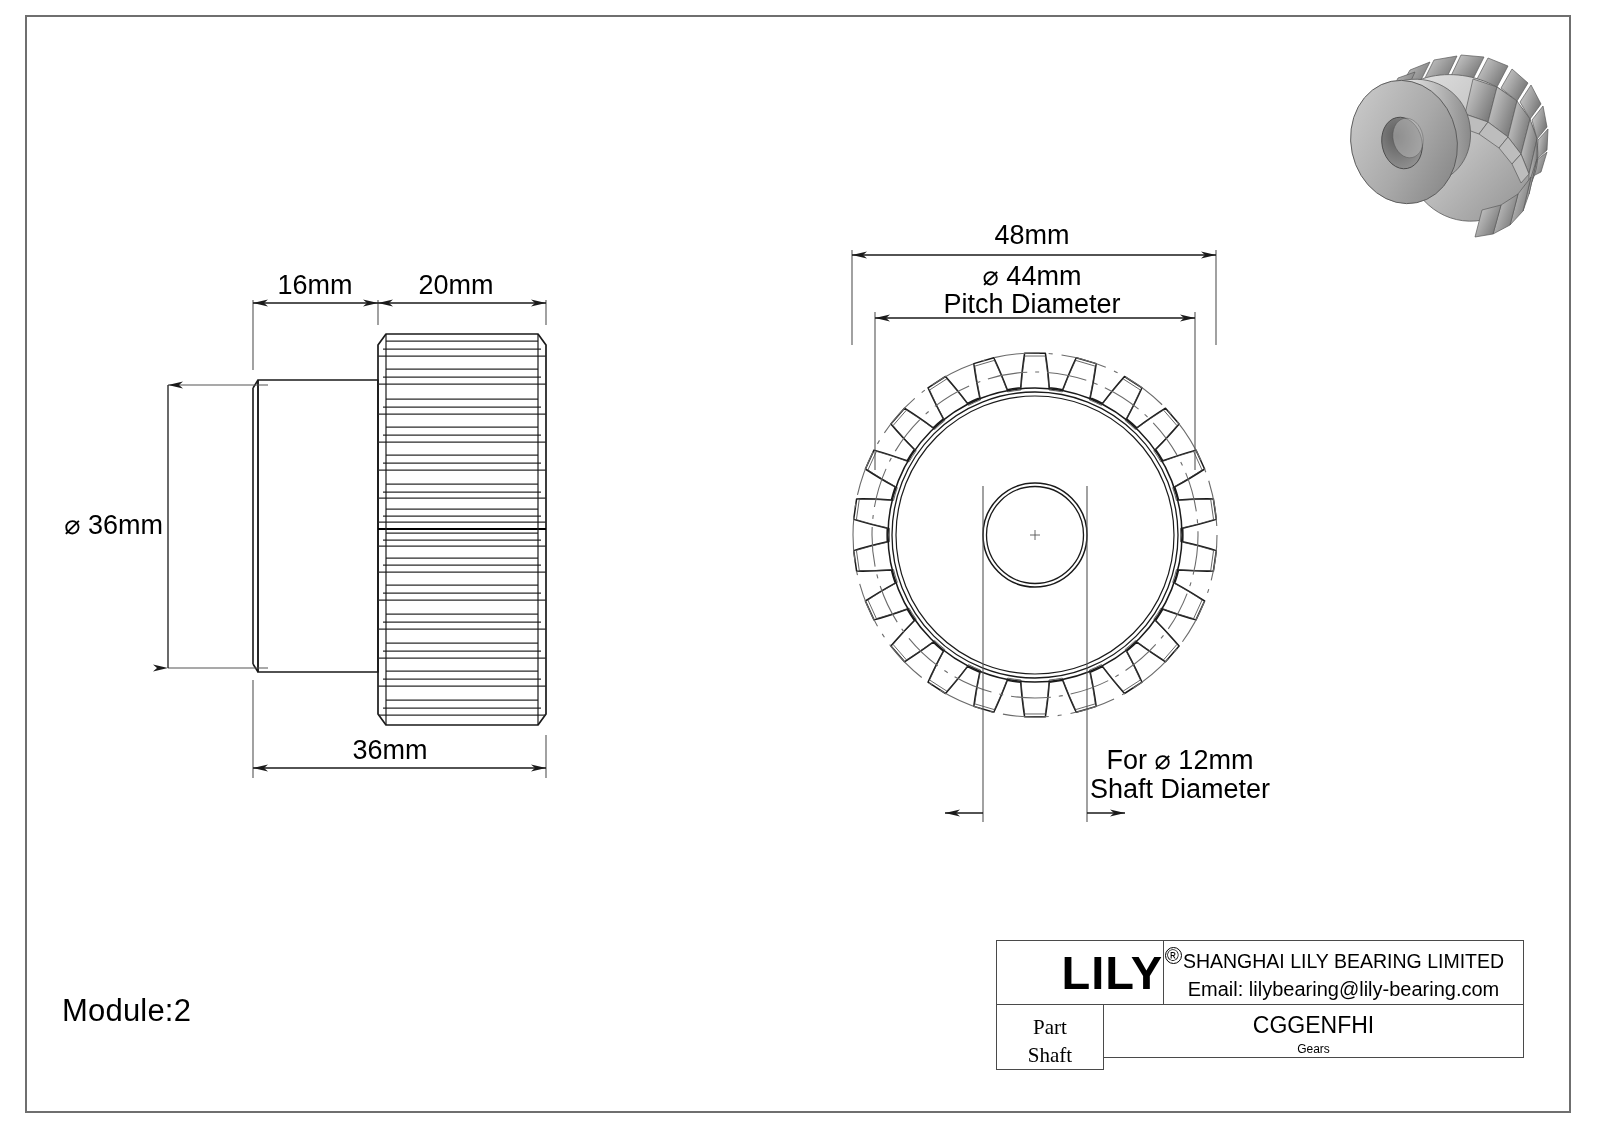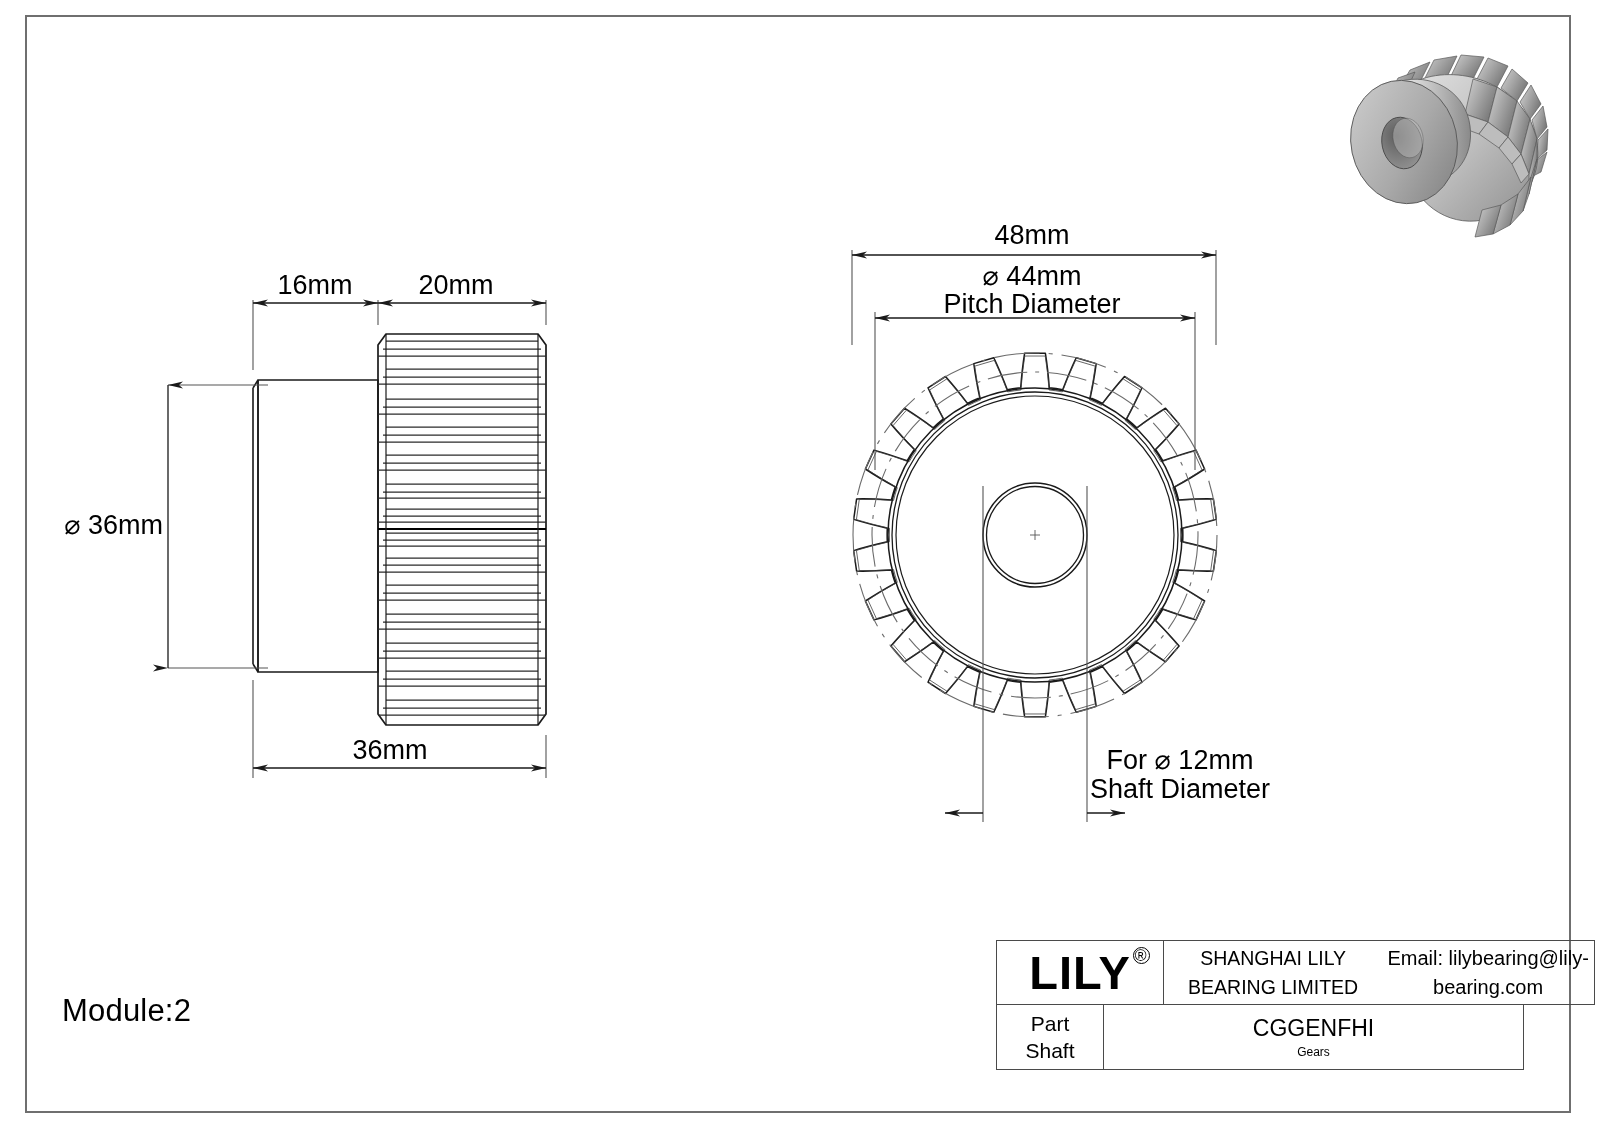--- a/index.html
+++ b/index.html
@@ -8,25 +8,25 @@
   #sheet{position:absolute;left:0;top:0;width:1600px;height:1132px;}
   .border{position:absolute;left:25px;top:15px;width:1546px;height:1098px;
           border:2px solid #6f6f6f;box-sizing:border-box;}
   svg{position:absolute;left:0;top:0;width:1600px;height:1132px;overflow:visible;}
   .dimtxt{font-size:27px;fill:#000;font-family:"Liberation Sans",sans-serif;}
   .specline{position:absolute;font-size:31px;font-weight:normal;letter-spacing:.2px;}
   #spec1{left:62px;top:993px;}
   #spec2{left:62px;top:1032px;}
   #tbwrap{position:absolute;left:996px;top:940px;width:528px;height:130px;}
   .cell{position:absolute;box-sizing:border-box;border:1.5px solid #4a4a4a;
-        display:flex;align-items:center;justify-content:center;text-align:center;}
+        display:flex;align-items:center;justify-content:flex-end;text-align:center;}
   #cellLogo{left:0;top:0;width:168px;height:65px;}
-  #cellCompany{left:167px;top:0;width:432px;height:65px;flex-direction:row;}
-  #cellPartLbl{left:0;top:64px;width:108px;height:66px;flex-direction:column;}
-  #cellPartVal{left:107px;top:64px;width:421px;height:66px;flex-direction:column;}
+  #cellCompany{left:167px;top:0;width:361px;height:65px;flex-direction:column;}
+  #cellPartLbl{left:0;top:64px;width:108px;height:66px;flex-direction:column;font-family:Liberation Serif, serif;}
+  #cellPartVal{left:107px;top:64px;width:421px;height:54px;flex-direction:column;}
   .logo{font-size:47px;font-weight:bold;letter-spacing:1px;line-height:1;position:relative;}
   .logo sup{font-size:16px;font-weight:normal;position:absolute;top:-2px;right:-19px;
             border:1.4px solid #000;border-radius:50%;width:15px;height:15px;
             line-height:15px;display:inline-block;text-align:center;}
   .company{font-size:19.5px;line-height:1.45;}
   .email{font-size:20px;line-height:1.45;}
   .partlbl{font-size:21px;line-height:1.3;}
   .partval{font-size:23px;line-height:1.35;}
   .partsub{font-size:12px;line-height:1.35;}
   #render3d{position:absolute;left:1318px;top:22px;width:238px;height:212px;}

